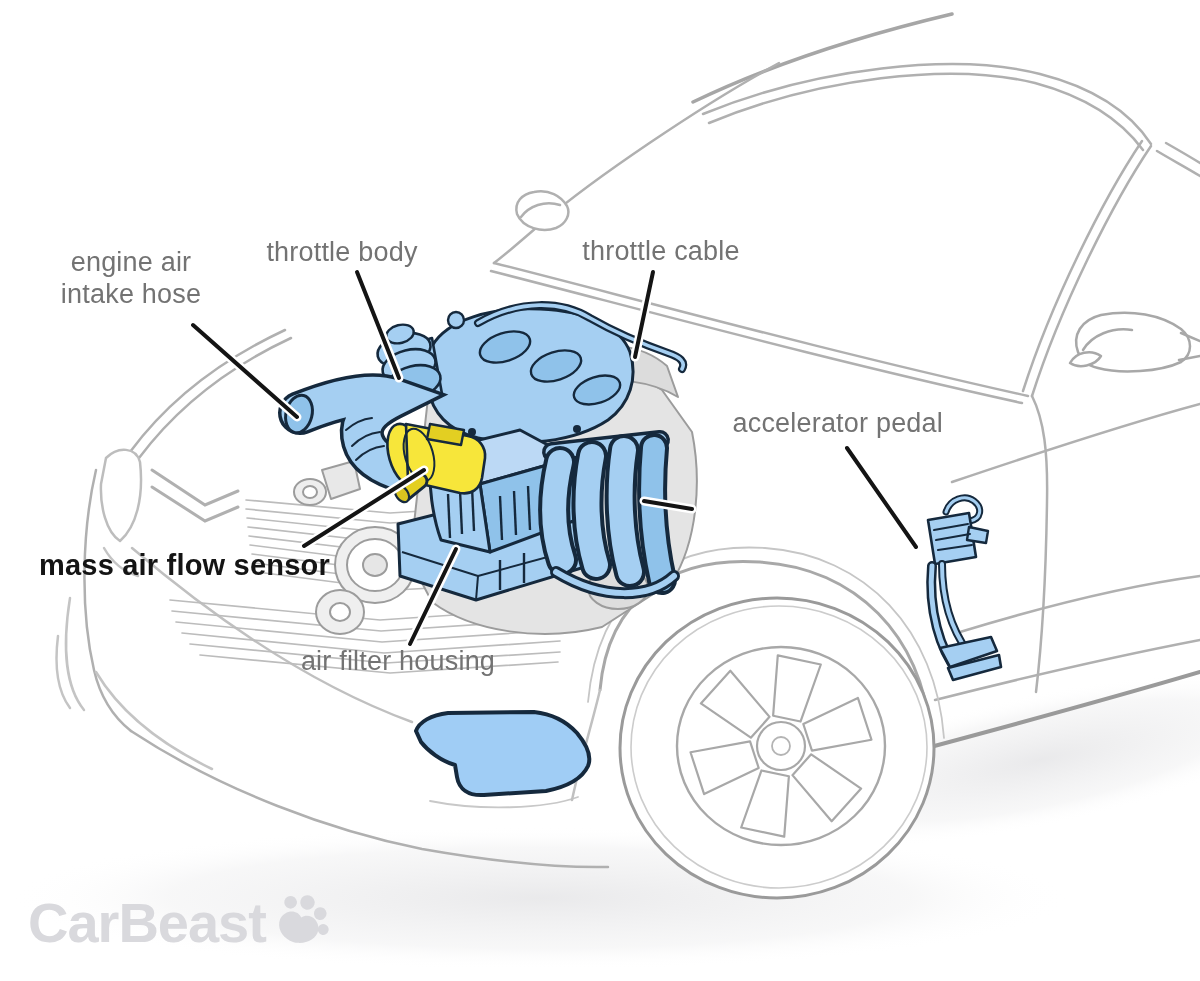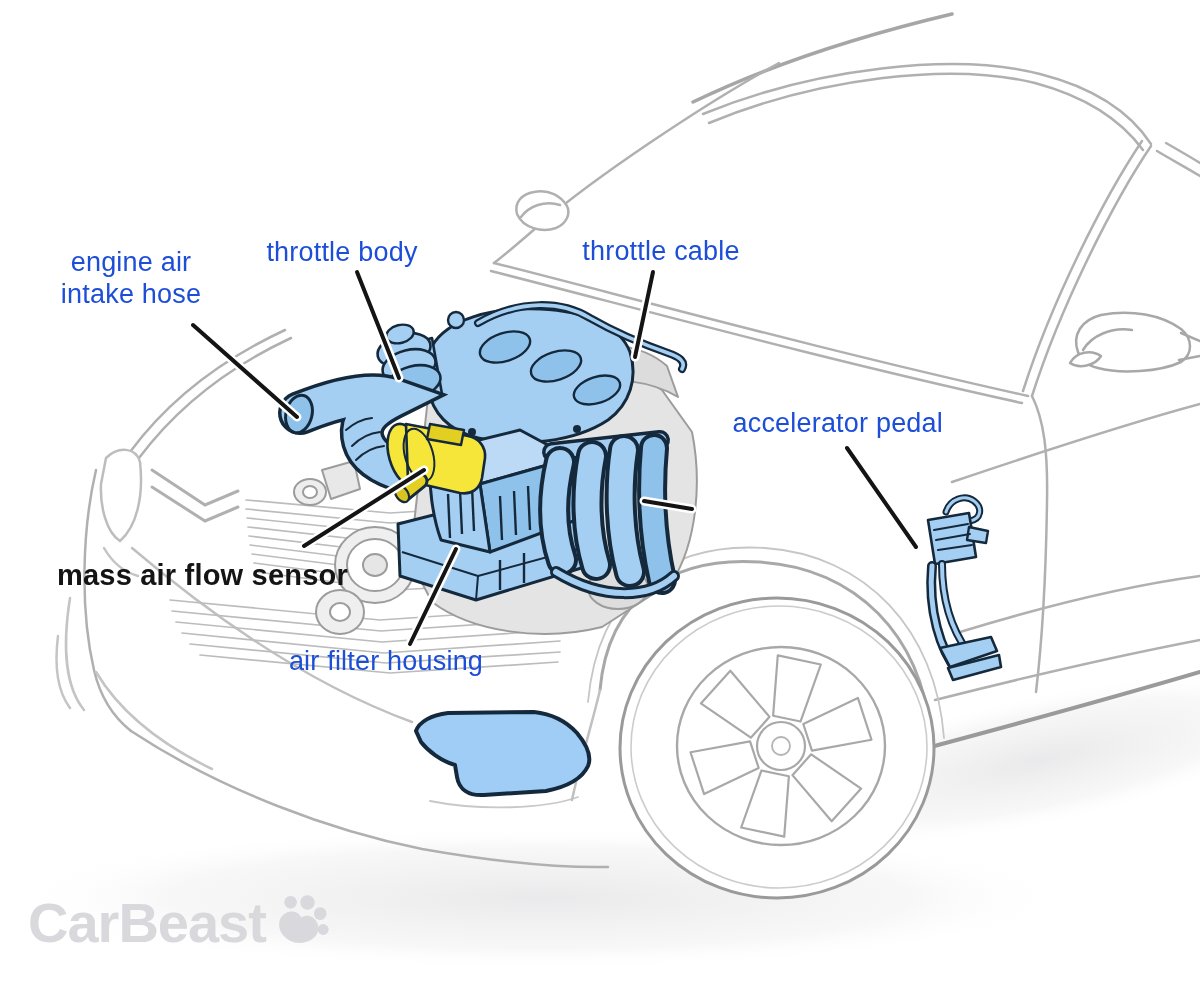--- a/index.html
+++ b/index.html
@@ -8,38 +8,38 @@
     width:1200px;height:981px;
     background:#ffffff;
     overflow:hidden;
     font-family:"Liberation Sans", sans-serif;
   }
   #artwork{position:absolute;left:0;top:0;}
   .part-label{
     position:absolute;
     font-size:27px;
     line-height:1.18;
-    color:#1d4ed8;
+    color:#737373;
     text-align:center;
     white-space:pre-line;
     letter-spacing:.2px;
   }
   .part-label.bold{
     font-weight:700;
     font-size:29px;
     color:#141414;
     text-align:left;
   }
   #label-hose{left:21px;top:247px;width:220px;}
   #label-throttle-body{left:232px;top:237px;width:220px;}
   #label-throttle-cable{left:551px;top:236px;width:220px;}
   #label-accelerator{left:713px;top:408px;width:230px;text-align:right;}
-  #label-maf{left:57px;top:548px;width:300px;margin-top:10px;}
+  #label-maf{left:39px;top:548px;width:300px;}
   #label-manifold{left:650px;top:492px;width:180px;}
-  #label-airfilter{left:266px;top:646px;width:240px;}
+  #label-airfilter{left:278px;top:646px;width:240px;}
   #logo{
     position:absolute;left:28px;top:893px;
     display:flex;align-items:center;gap:5px;
     color:#d9d9dd;
   }
   #logo .logo-text{
     font-weight:700;font-size:56px;letter-spacing:-1px;
     line-height:1;
   }
 </style>

